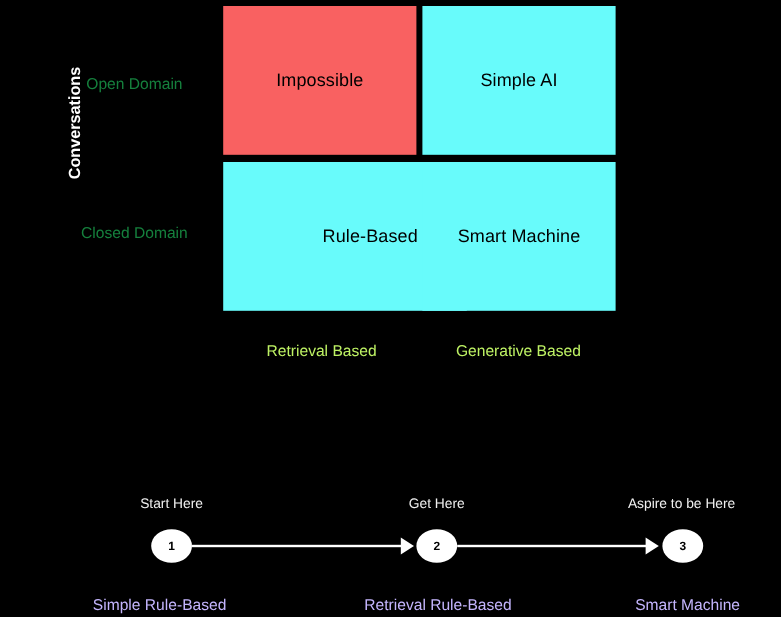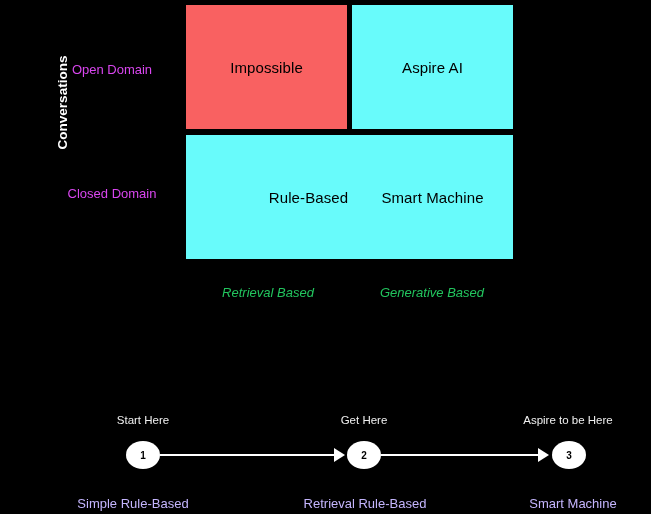--- a/index.html
+++ b/index.html
@@ -58,34 +58,33 @@
     font-size: 13.5px;
     font-weight: bold;
     color: #ffffff;
     white-space: nowrap;
   }
   .row-label {
     position: absolute;
     width: 140px;
     text-align: center;
     font-size: 13px;
-    color: #d946ef;
+    color: #15803d;
     white-space: nowrap;
   }
   .row-label-open   { left: 42px;  top: 62px; }
   .row-label-closed { left: 42px;  top: 186px; }
 
   .col-label {
     position: absolute;
     width: 180px;
     text-align: center;
     font-size: 13px;
-    color: #22c55e;
-    white-space: nowrap;
-    font-style: italic;
+    color: #bef264;
+    white-space: nowrap;
   }
   .col-label-retrieval  { left: 178px; top: 285px; }
   .col-label-generative { left: 342px; top: 285px; }
 
   .x-axis-title {
     position: absolute;
     left: 260px;
     top: 333px;
     width: 180px;
     text-align: center;
@@ -177,21 +176,21 @@
   <div class="y-axis-title">Conversations</div>
 
   <div class="row-label row-label-open">Open Domain</div>
   <div class="row-label row-label-closed">Closed Domain</div>
 
   <div class="matrix">
     <div class="quad quad-tl" style="background: rgb(249, 97, 97);">
       <span>Impossible</span>
     </div>
     <div class="quad quad-tr" style="background: rgb(104, 251, 251);">
-      <span>Aspire AI</span>
+      <span>Simple AI</span>
     </div>
     <div class="quad quad-bl" style="background: rgb(104, 251, 251); padding-left: 42px;">
       <span>Rule-Based</span>
     </div>
     <div class="quad quad-br" style="background: rgb(104, 251, 251);">
       <span>Smart Machine</span>
     </div>
   </div>
 
   <div class="col-label col-label-retrieval">Retrieval Based</div>

